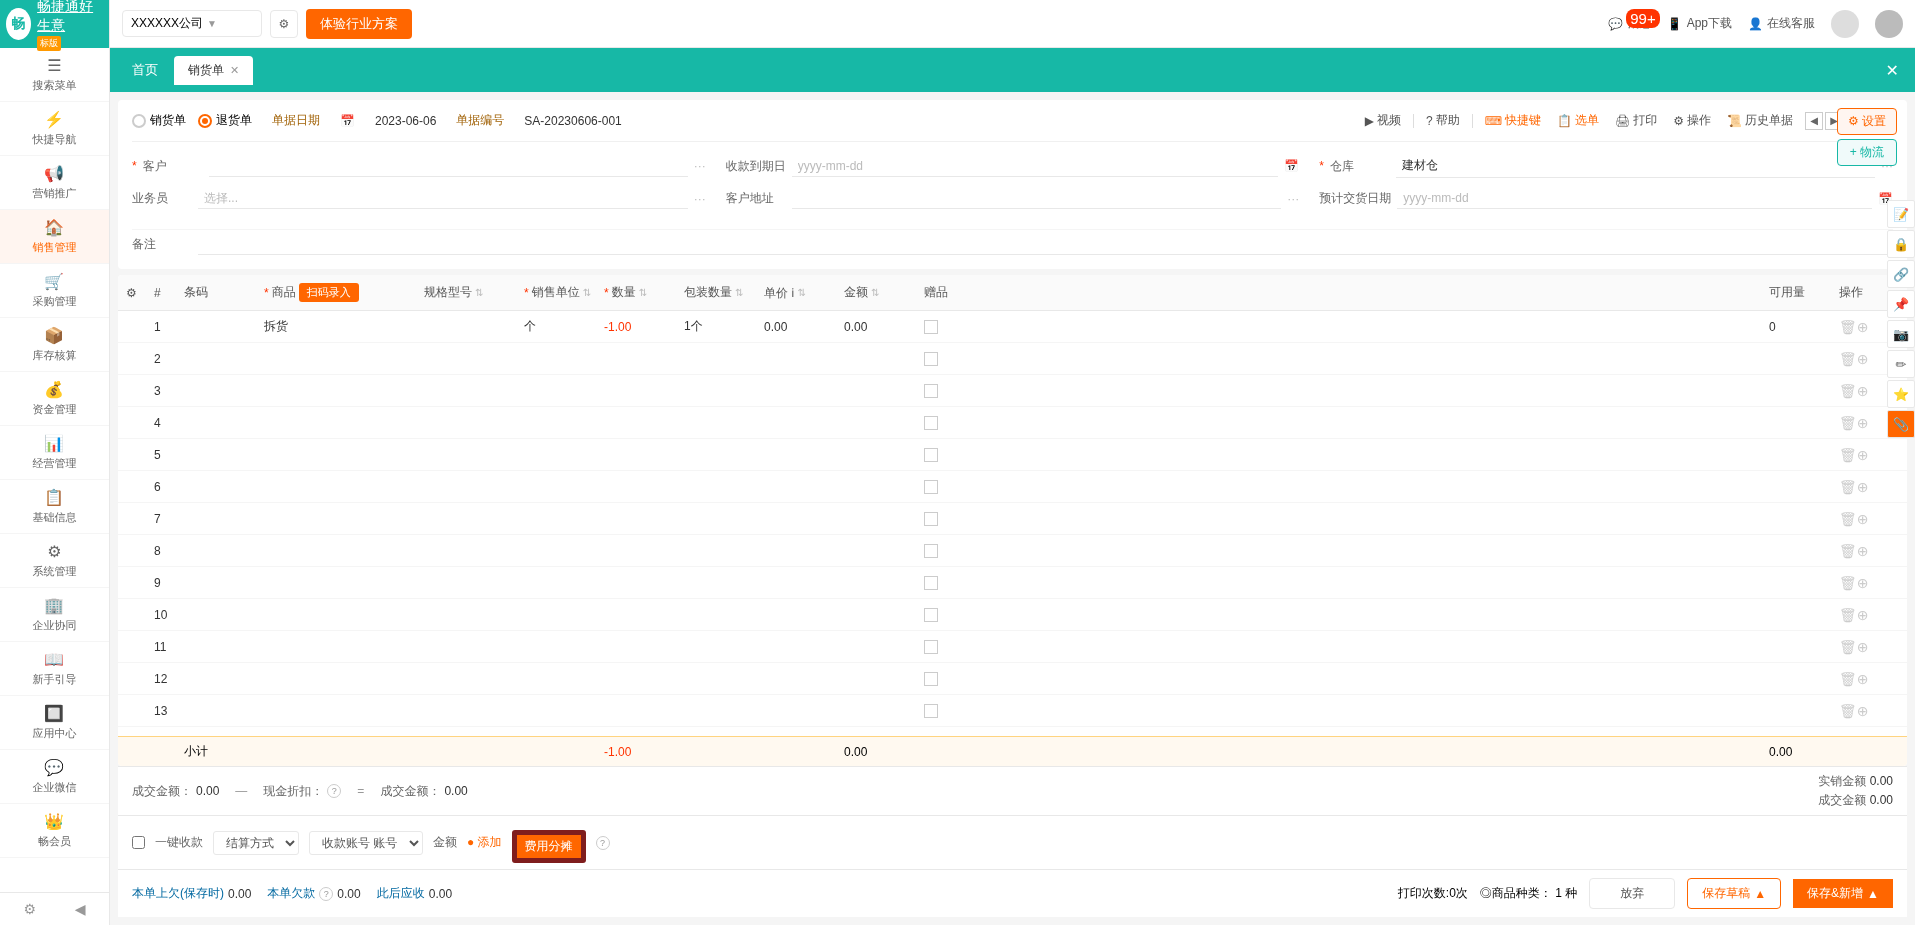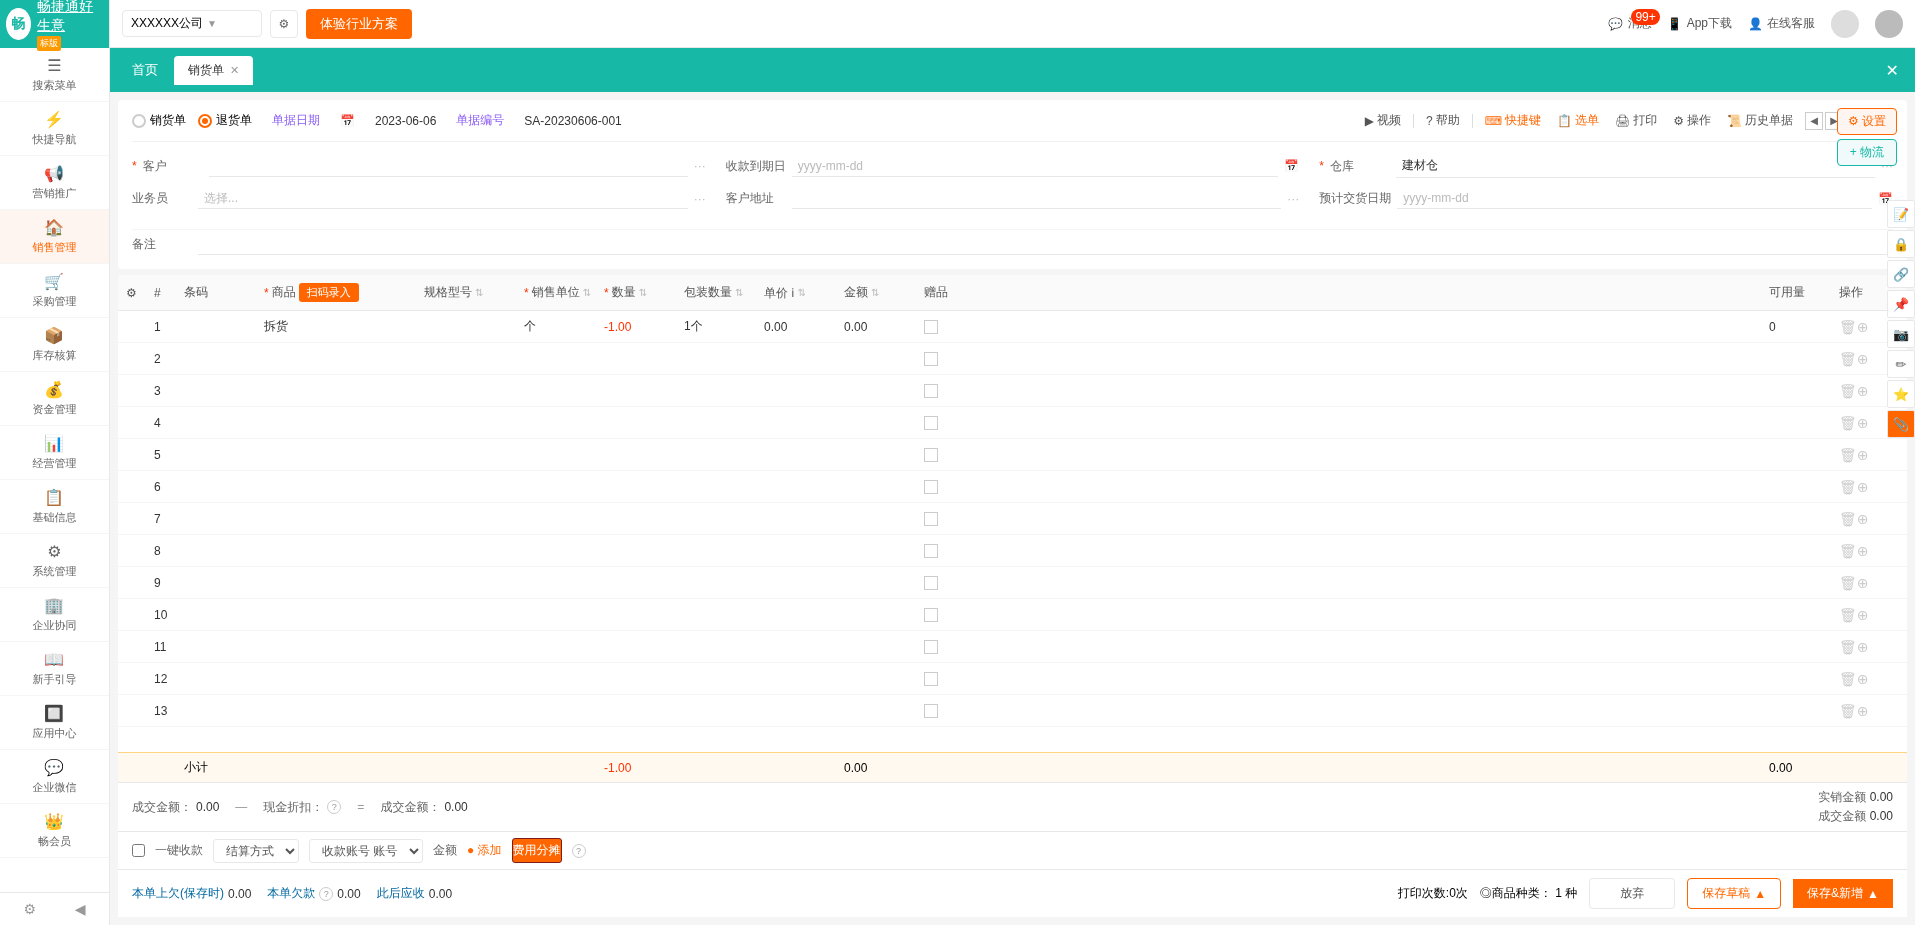--- a/index.html
+++ b/index.html
@@ -22,38 +22,38 @@
     
     .main { flex: 1; display: flex; flex-direction: column; height: 925px; overflow: hidden; }
 
     
     .topbar { height: 48px; background: #fff; border-bottom: 1px solid #e8e8e8; display: flex; align-items: center; padding: 0 12px; gap: 8px; }
     .company-selector { display: flex; align-items: center; gap: 4px; border: 1px solid #e8e8e8; border-radius: 4px; padding: 4px 8px; cursor: pointer; min-width: 140px; }
     .gear-btn { width: 28px; height: 28px; border: 1px solid #e8e8e8; border-radius: 4px; display: flex; align-items: center; justify-content: center; cursor: pointer; color: #666; }
     .trial-btn { background: #ff6600; color: #fff; border: none; border-radius: 4px; padding: 6px 14px; cursor: pointer; font-size: 13px; }
     .topbar-right { margin-left: auto; display: flex; align-items: center; gap: 16px; }
     .topbar-right-item { display: flex; align-items: center; gap: 4px; cursor: pointer; color: #555; font-size: 12px; position: relative; }
-    .badge { background: #ff3300; color: #fff; font-size: 12px; padding: 1px 4px; border-radius: 8px; position: absolute; top: -6px; right: -8px; }
+    .badge { background: #ff3300; color: #fff; font-size: 15px; padding: 1px 4px; border-radius: 8px; position: absolute; top: -6px; right: -8px; }
     .avatar { width: 28px; height: 28px; border-radius: 50%; background: #ddd; }
 
     
     .tabbar { height: 44px; background: #17b8a6; display: flex; align-items: center; padding: 0 8px; gap: 2px; }
     .tab-home { color: #fff; padding: 6px 14px; cursor: pointer; font-size: 13px; }
     .tab-item { background: #fff; border-radius: 4px 4px 0 0; padding: 6px 14px; cursor: pointer; font-size: 13px; color: #333; display: flex; align-items: center; gap: 6px; }
     .tab-close { color: #999; font-size: 11px; cursor: pointer; }
     .tabbar-close { margin-left: auto; color: #fff; font-size: 16px; cursor: pointer; padding: 4px 8px; }
 
     
     .form-top-row { display: flex; align-items: center; gap: 20px; padding-bottom: 10px; border-bottom: 1px solid #f0f0f0; margin-bottom: 4px; }
     .radio-group { display: flex; align-items: center; gap: 12px; }
     .radio-item { display: flex; align-items: center; gap: 4px; cursor: pointer; }
     .radio-dot { width: 14px; height: 14px; border-radius: 50%; border: 2px solid #ccc; display: flex; align-items: center; justify-content: center; }
     .radio-dot.active { border-color: #ff6600; }
     .radio-dot.active::after { content: ''; width: 6px; height: 6px; background: #ff6600; border-radius: 50%; display: block; }
-    .form-label { color: #8b5cf6; }
+    .form-label { color: #a16207; }
     .date-value { color: #333; font-weight: 500; }
     .form-toolbar { margin-left: auto; display: flex; align-items: center; gap: 8px; }
     .toolbar-btn { display: flex; align-items: center; gap: 3px; color: #555; cursor: pointer; font-size: 12px; padding: 2px 4px; }
     .toolbar-btn-orange { color: #ff6600; }
     .toolbar-sep { width: 1px; height: 14px; background: #ddd; }
     .list-view-btns { display: flex; gap: 2px; }
     .list-view-btn { width: 20px; height: 20px; border: 1px solid #ccc; display: flex; align-items: center; justify-content: center; cursor: pointer; font-size: 11px; color: #666; }
     .list-view-btn.active { background: #ff6600; border-color: #ff6600; color: #fff; }
     .nav-arrows { display: flex; gap: 2px; }
     .nav-arrow { width: 18px; height: 18px; border: 1px solid #ccc; display: flex; align-items: center; justify-content: center; cursor: pointer; font-size: 10px; color: #666; }
@@ -102,21 +102,21 @@
     .summary-item { display: flex; align-items: center; gap: 4px; }
     .summary-label { color: #666; }
     .summary-value { color: #333; font-weight: 500; }
     .dash-icon { color: #999; }
     .equal-icon { color: #999; }
     .help-icon { color: #999; cursor: pointer; width: 14px; height: 14px; border: 1px solid #ccc; border-radius: 50%; display: flex; align-items: center; justify-content: center; font-size: 9px; }
 
     
     .payment-row { background: #fff; padding: 6px 14px; border-top: 1px solid #e8e8e8; display: flex; align-items: center; gap: 10px; }
     .payment-select { border: 1px solid #e8e8e8; padding: 3px 8px; border-radius: 3px; color: #555; background: #fff; cursor: pointer; }
-    .fee-split-btn { border: 1px solid #7f1d1d; color: #ff6600; background: #fff; border-radius: 3px; padding: 3px 0; cursor: pointer; }
+    .fee-split-btn { border: 5px solid #7f1d1d; color: #ff6600; background: #fff; border-radius: 3px; padding: 3px 8px; cursor: pointer; margin-top: 8px; }
     .fee-split-btn.active { background: #ff6600; color: #fff; }
 
     
     .footer-bar { background: #fff; padding: 8px 14px; border-top: 1px solid #e8e8e8; display: flex; align-items: center; gap: 16px; }
     .footer-item { display: flex; align-items: center; gap: 4px; color: #555; font-size: 12px; }
     .footer-label { color: #0369a1; }
     .footer-value { color: #333; font-weight: 500; }
     .footer-right { margin-left: auto; display: flex; align-items: center; gap: 12px; }
     .discard-btn { border: 1px solid #e8e8e8; background: #fff; padding: 6px 30px; border-radius: 4px; cursor: pointer; color: #555; }
     .save-draft-btn { border: 1px solid #ff6600; color: #ff6600; background: #fff; padding: 6px 14px; border-radius: 4px; cursor: pointer; display: flex; align-items: center; gap: 4px; }

